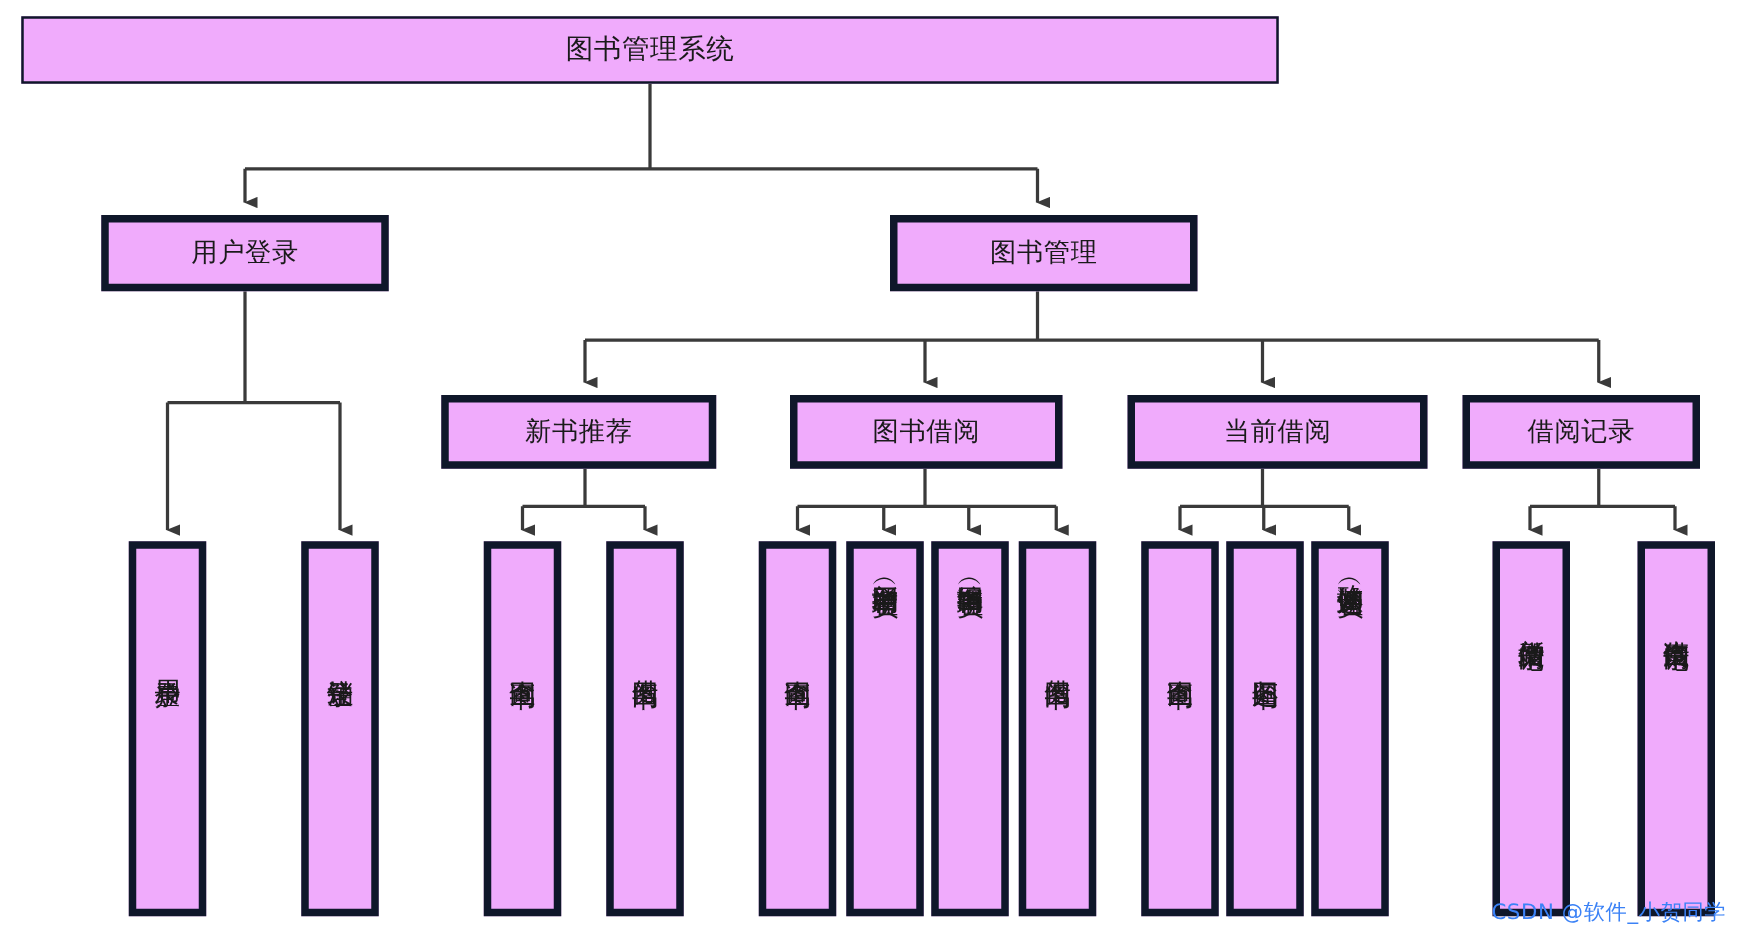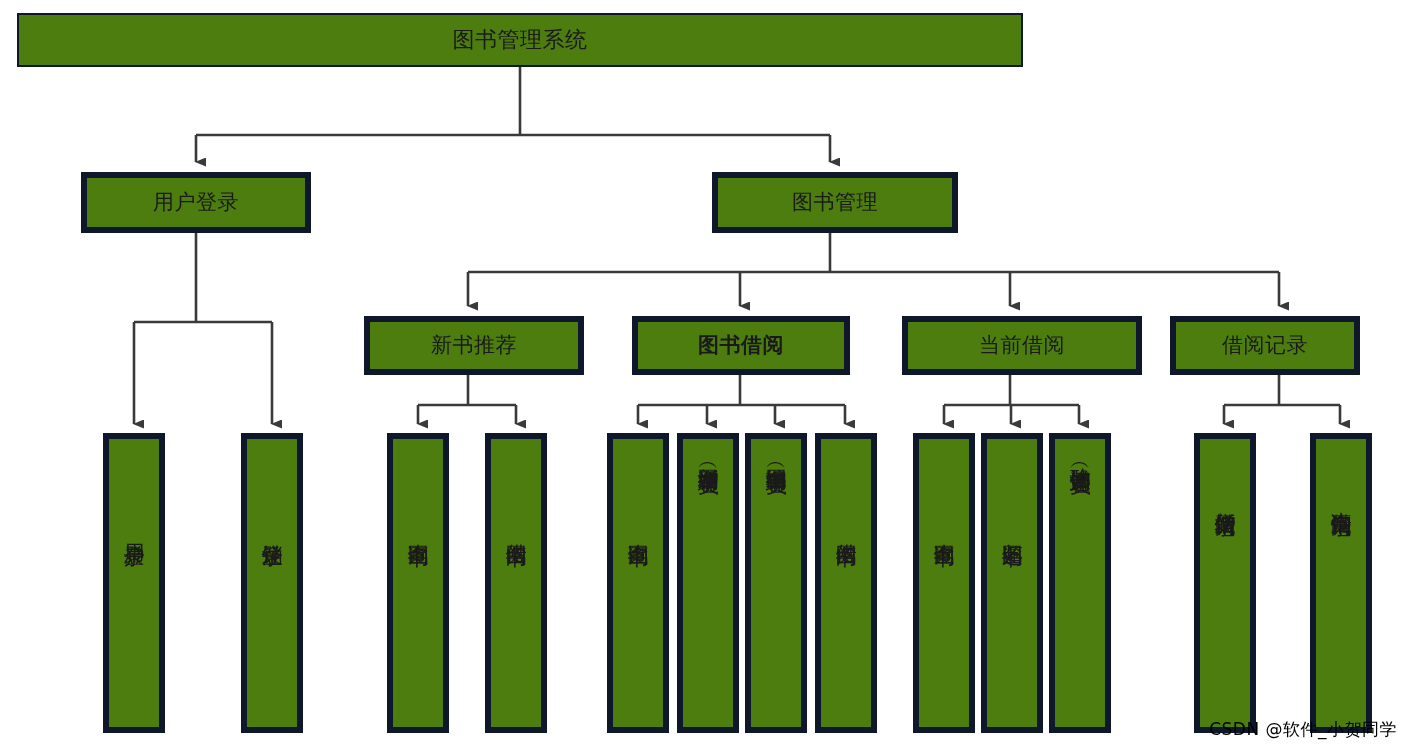--- a/index.html
+++ b/index.html
@@ -22,21 +22,21 @@
     position: absolute;
     left: 0;
     top: 0;
     width: 1405px;
     height: 747px;
     pointer-events: none;
   }
   .node {
     position: absolute;
     box-sizing: border-box;
-    background: #4d7c0f;
+    background: #f0abfc;
     border: 6px solid #0f172a;
     display: flex;
     align-items: center;
     justify-content: center;
     color: #1a1a1a;
   }
   .node.root {
     border-width: 2px;
   }
   .node-label {
@@ -72,24 +72,24 @@
     margin-top: 82px;
   }
   .node.v.midlow .node-label {
     margin-top: 50px;
   }
   .node.v.high .node-label {
     margin-top: 6px;
   }
   #watermark {
     position: absolute;
-    right: 8px;
+    right: 24px;
     bottom: 6px;
     font-size: 17px;
-    color: #000000;
+    color: #3b82f6;
     letter-spacing: 0.5px;
     white-space: nowrap;
     user-select: none;
   }
 </style>
 </head>
 <body>
 
 <div id="diagram-root">
 
@@ -147,24 +147,24 @@
     <span class="node-label">图书管理系统</span>
   </div>
 
   <div class="node h" style="left:81px; top:172px; width:230px; height:61px;">
     <span class="node-label">用户登录</span>
   </div>
   <div class="node h" style="left:712px; top:172px; width:246px; height:61px;">
     <span class="node-label">图书管理</span>
   </div>
 
-  <div class="node h" style="left:364px; top:316px; width:220px; height:59px;">
+  <div class="node h" style="left:353px; top:316px; width:220px; height:59px;">
     <span class="node-label">新书推荐</span>
   </div>
-  <div class="node h" style="left:632px; top:316px; width:218px; height:59px;font-weight:bold;">
+  <div class="node h" style="left:632px; top:316px; width:218px; height:59px;">
     <span class="node-label">图书借阅</span>
   </div>
   <div class="node h" style="left:902px; top:316px; width:240px; height:59px;">
     <span class="node-label">当前借阅</span>
   </div>
   <div class="node h" style="left:1170px; top:316px; width:190px; height:59px;">
     <span class="node-label">借阅记录</span>
   </div>
 
   <div class="node v mid" style="left:103px; top:433px; width:62px; height:300px;">

